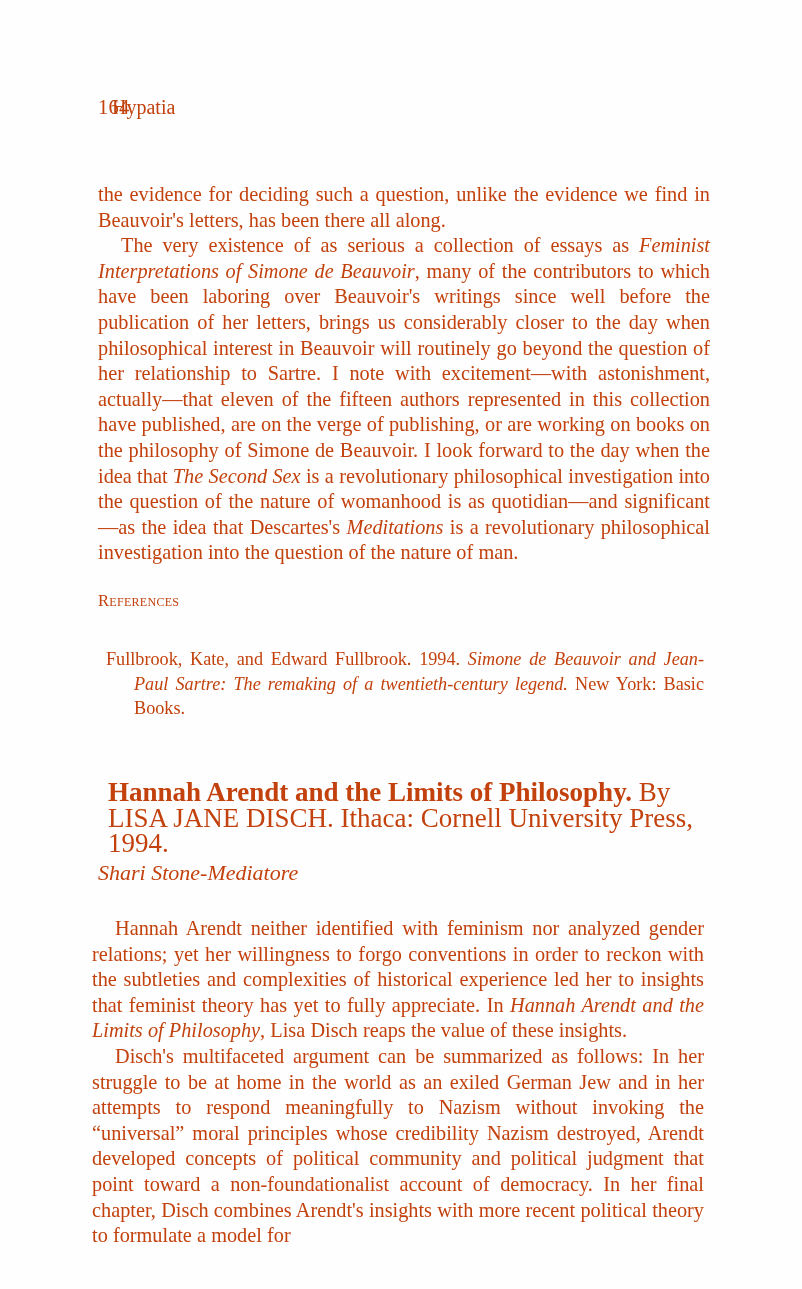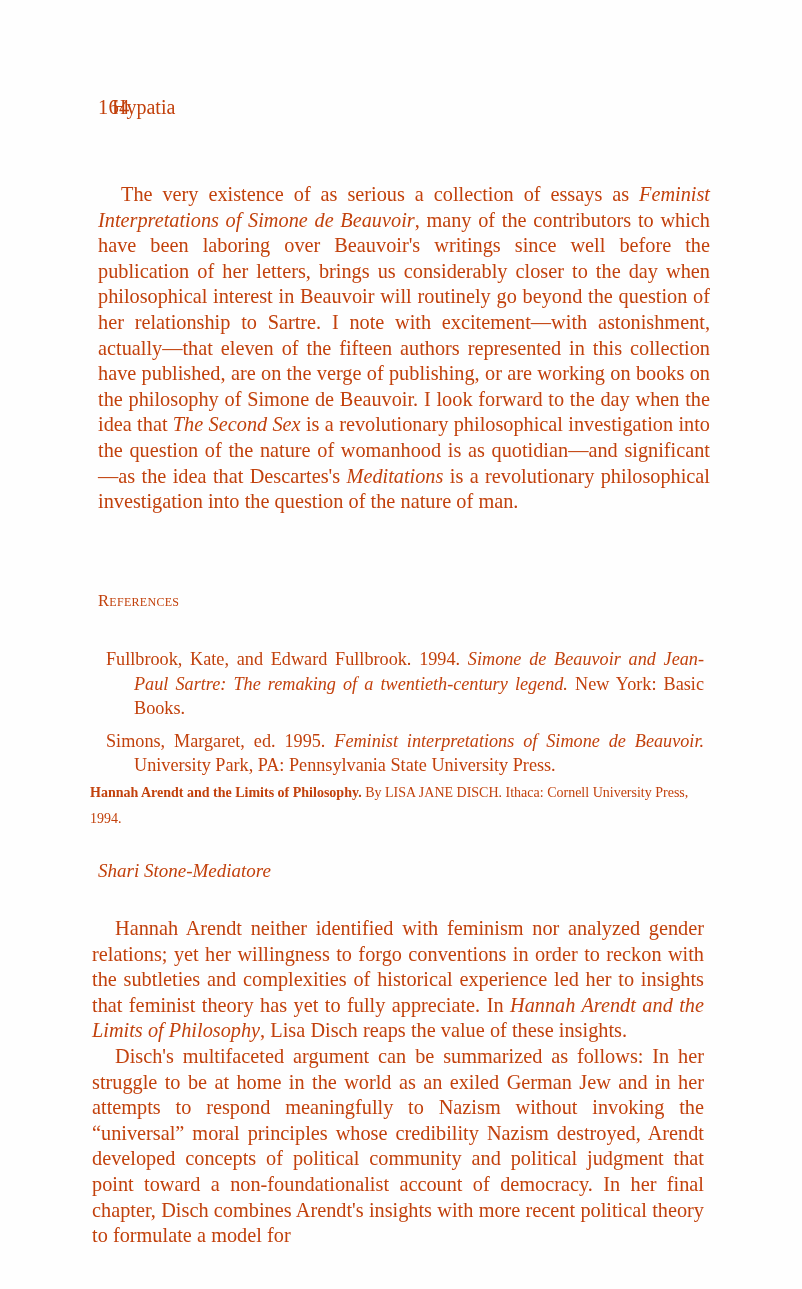--- a/index.html
+++ b/index.html
@@ -85,33 +85,33 @@
     font-size: 18.2px;
     line-height: 24.5px;
     padding-left: 28px;
     text-indent: -28px;
     text-align: justify;
   }
 
   
   .review-head {
     position: absolute;
-    left: 90px;
+    left: 108px;
     top: 780px;
     width: 614px;
-    font-size: 14px;
+    font-size: 27px;
     line-height: 25.6px;
   }
   .review-head .bold { font-weight: bold; }
 
   .byline {
     position: absolute;
     left: 98px;
     top: 860px;
-    font-size: 19px;
+    font-size: 22px;
     font-style: italic;
     text-align: center;
   }
 
   .review-body {
     position: absolute;
     left: 92px;
     top: 916px;
     width: 612px;
   }
@@ -121,30 +121,30 @@
 
 <div class="page">
 
   <div class="running-head">
     <span class="folio">164</span>
     <span class="journal-title">Hypatia</span>
   </div>
 
   <div class="body-block">
     <div id="article-paras">
+        <p class="para"><span>the evidence for deciding such a question, unlike the evidence we find in Beauvoir's letters, has been there all along.</span></p>
         <p class="para indent"><span>The very existence of as serious a collection of essays as </span><span class="ital">Feminist Interpretations of Simone de Beauvoir</span><span>, many of the contributors to which have been laboring over Beauvoir's writings since well before the publication of her letters, brings us considerably closer to the day when philosophical interest in Beauvoir will routinely go beyond the question of her relationship to Sartre. I note with excitement—with astonishment, actually—that eleven of the fifteen authors represented in this collection have published, are on the verge of publishing, or are working on books on the philosophy of Simone de Beauvoir. I look forward to the day when the idea that </span><span class="ital">The Second Sex</span><span> is a revolutionary philosophical investigation into the question of the nature of womanhood is as quotidian—and significant—as the idea that Descartes's </span><span class="ital">Meditations</span><span> is a revolutionary philosophical investigation into the question of the nature of man.</span></p>
       </div>
   </div>
 
   <div class="refs-head">References</div>
 
   <div class="refs-list">
     <div id="ref-entries">
         <p class="ref"><span>Fullbrook, Kate, and Edward Fullbrook. 1994. </span><span class="ital">Simone de Beauvoir and Jean-Paul Sartre: The remaking of a twentieth-century legend.</span><span> New York: Basic Books.</span></p>
-        <p class="ref"><span>Simons, Margaret, ed. 1995. </span><span class="ital">Feminist interpretations of Simone de Beauvoir.</span><span> University Park, PA: Pennsylvania State University Press.</span></p>
       </div>
   </div>
 
   <div class="review-head">
     <span id="review-heading-runs"><span class="bold">Hannah Arendt and the Limits of Philosophy.</span><span> By LISA JANE DISCH. Ithaca: Cornell University Press, 1994.</span></span>
   </div>
 
   <div class="byline">Shari Stone-Mediatore</div>
 
   <div class="review-body">

